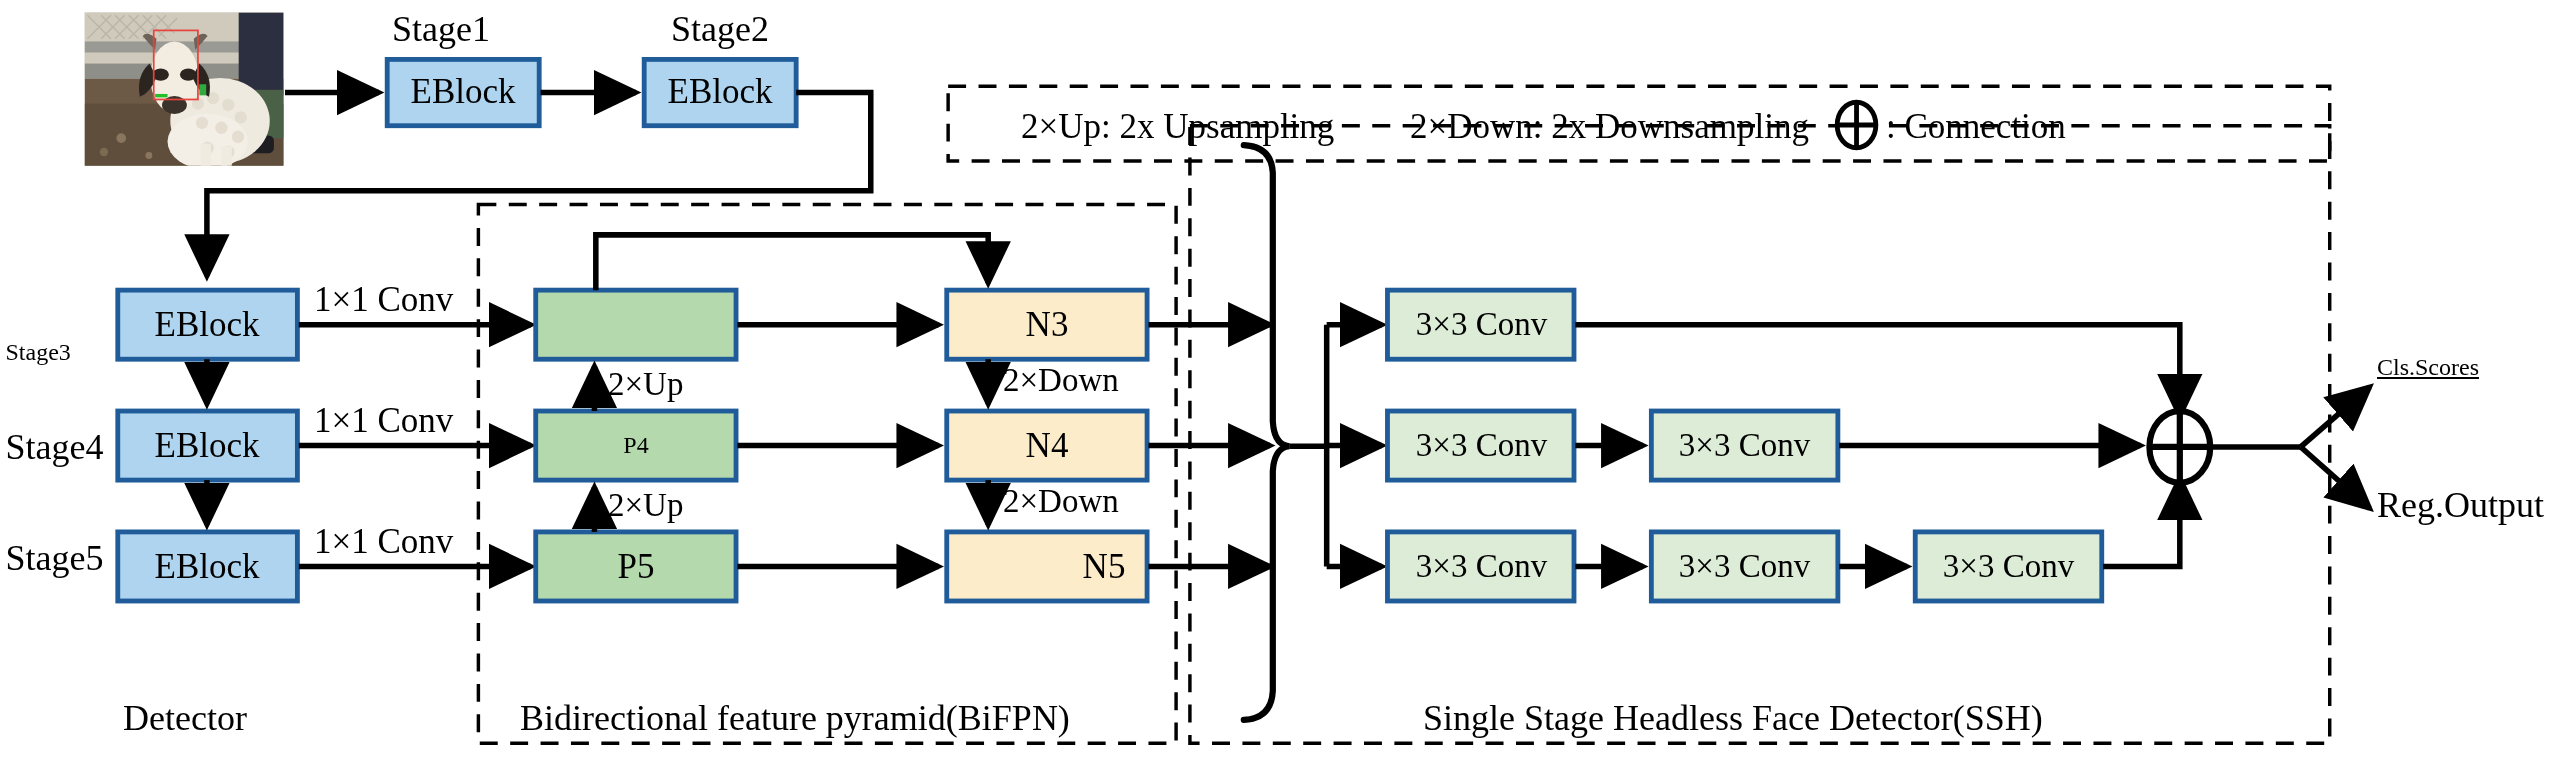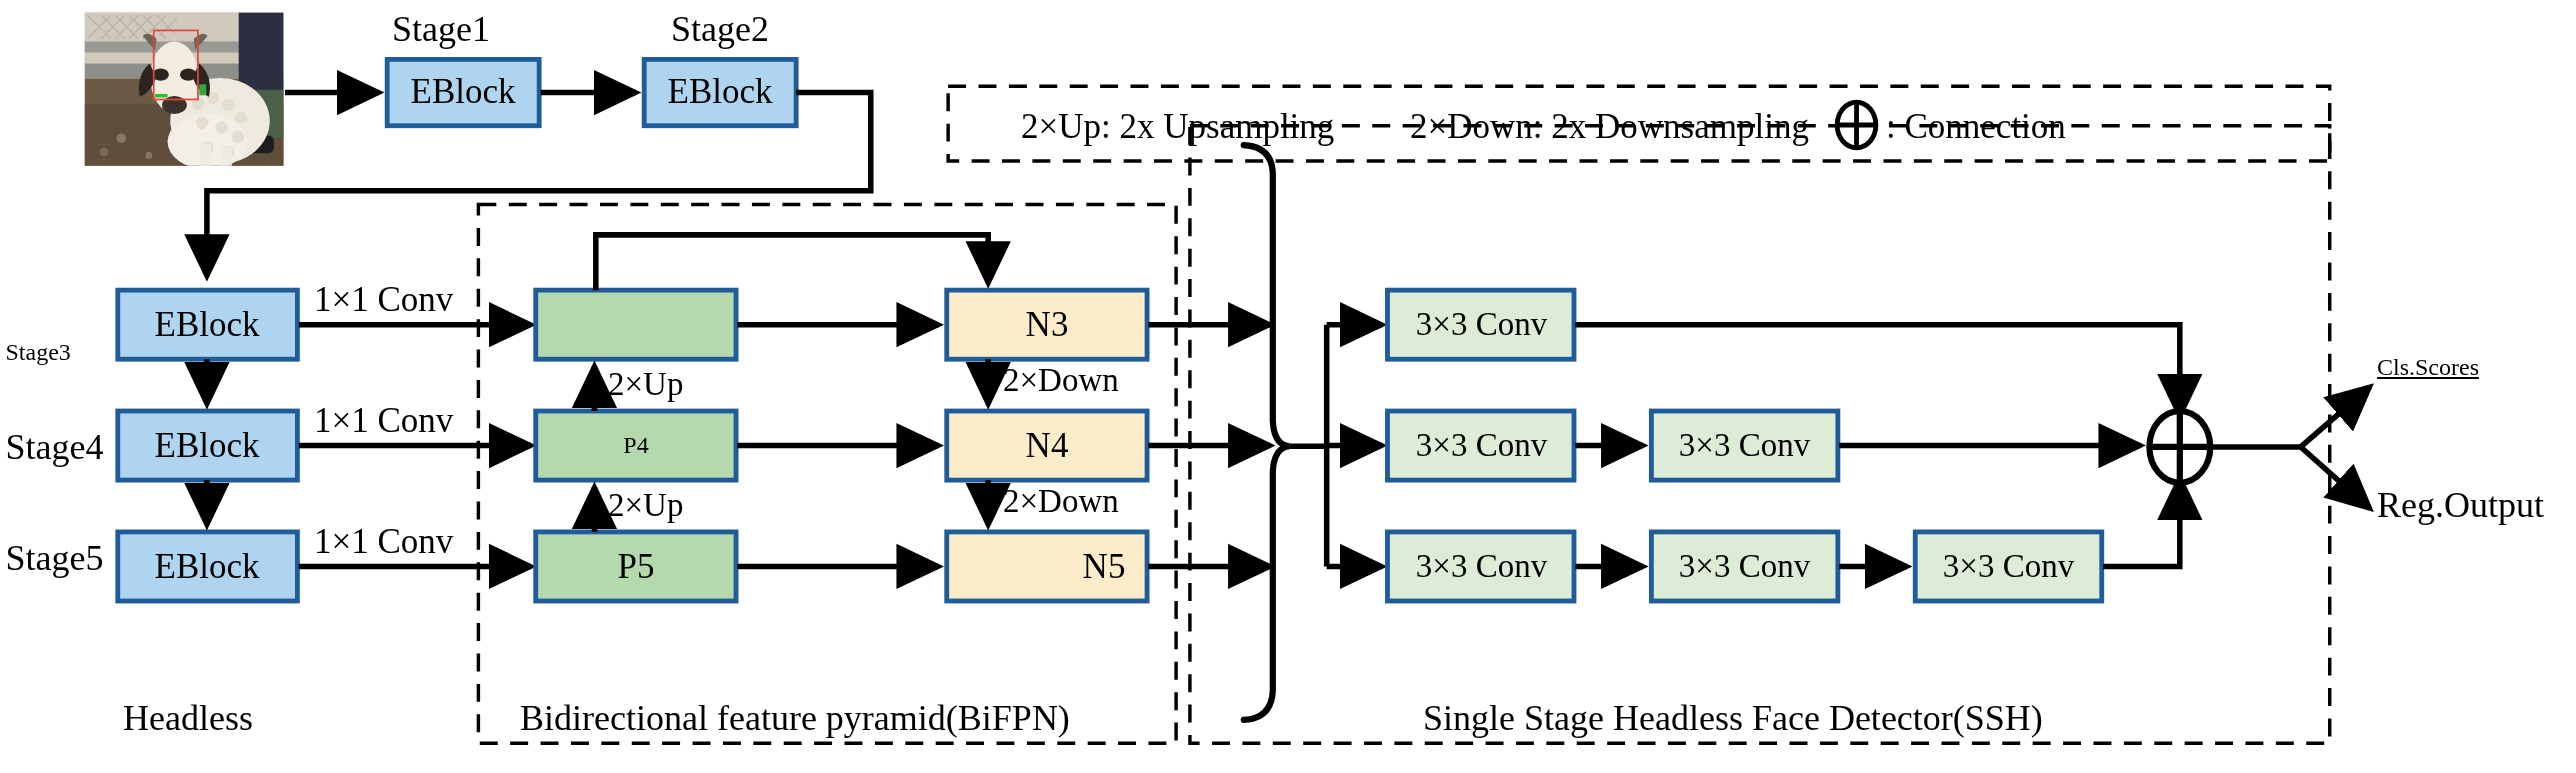--- a/index.html
+++ b/index.html
@@ -190,21 +190,21 @@
   <div class="lbl" style="left:5.5px;top:537px;font-size:36px;text-align:center;">Stage5</div>
 
   <div class="lbl boxlabel" style="left:117px;top:290px;width:180px;height:69px;font-size:35px;">EBlock</div>
   <div class="lbl boxlabel" style="left:117px;top:411px;width:180px;height:69px;font-size:35px;">EBlock</div>
   <div class="lbl boxlabel" style="left:117px;top:532px;width:180px;height:69px;font-size:35px;">EBlock</div>
 
   <div class="lbl" style="left:314px;top:280px;font-size:35px;">1×1 Conv</div>
   <div class="lbl" style="left:314px;top:401px;font-size:35px;">1×1 Conv</div>
   <div class="lbl" style="left:314px;top:522px;font-size:35px;">1×1 Conv</div>
 
-  <div class="lbl" style="left:123px;top:697px;font-size:36px;">Headless</div>
+  <div class="lbl" style="left:123px;top:697px;font-size:36px;">Detector</div>
 
   <div class="lbl boxlabel" style="left:536px;top:411px;width:200px;height:69px;font-size:24px;">P4</div>
   <div class="lbl boxlabel" style="left:536px;top:532px;width:200px;height:69px;font-size:35px;">P5</div>
 
   <div class="lbl boxlabel" style="left:947px;top:290px;width:200px;height:69px;font-size:35px;">N3</div>
   <div class="lbl boxlabel" style="left:947px;top:411px;width:200px;height:69px;font-size:35px;">N4</div>
   <div class="lbl boxlabel" style="left:1004px;top:532px;width:200px;height:69px;font-size:35px;">N5</div>
 
   <div class="lbl" style="left:608px;top:366px;font-size:33px;">2×Up</div>
   <div class="lbl" style="left:608px;top:487px;font-size:33px;">2×Up</div>

